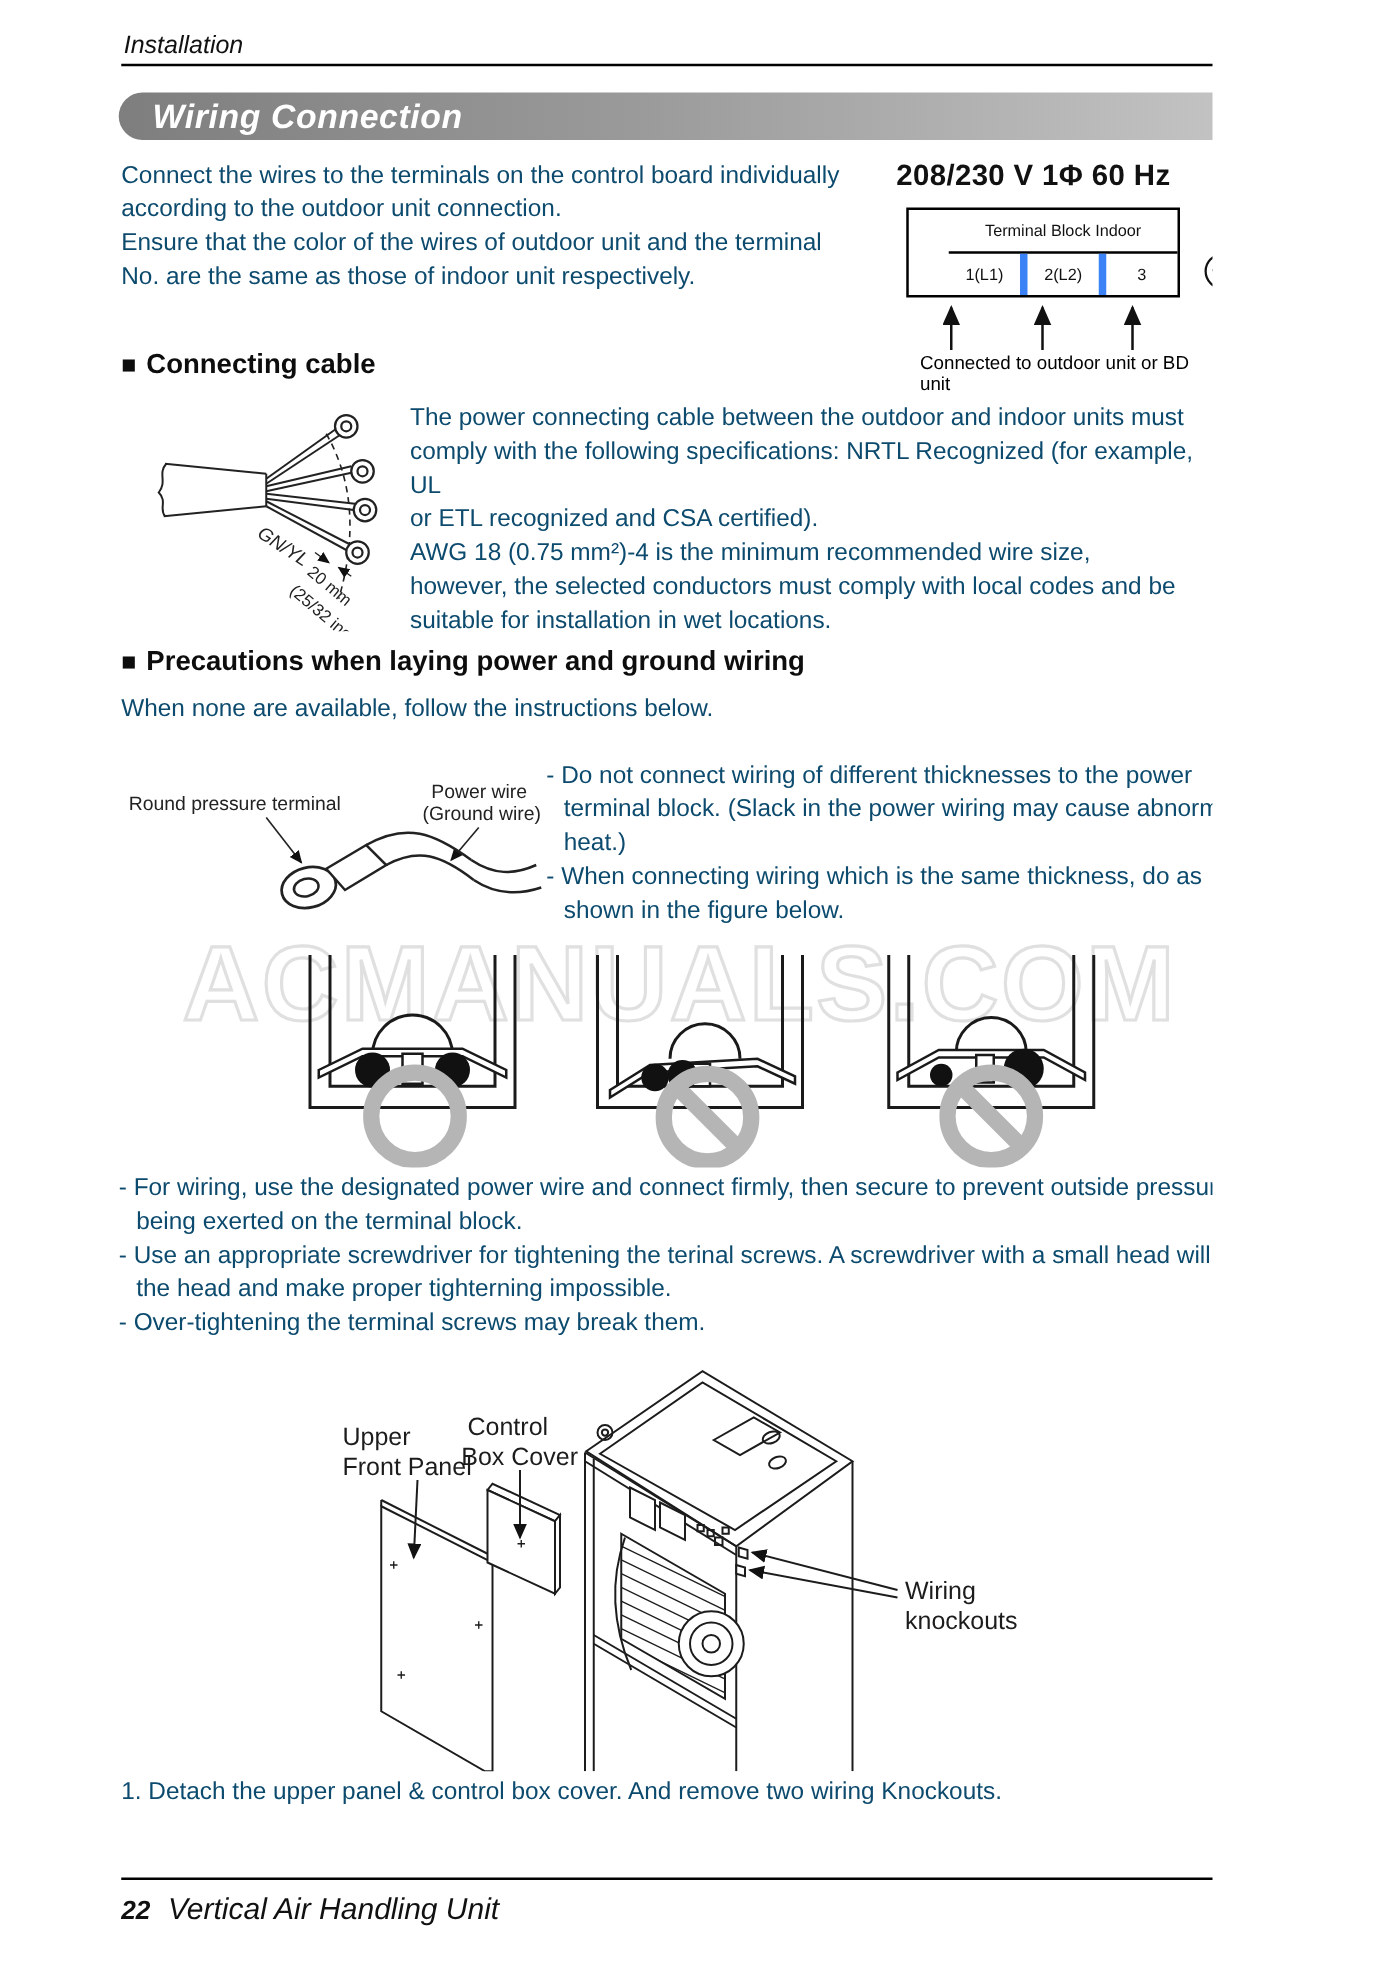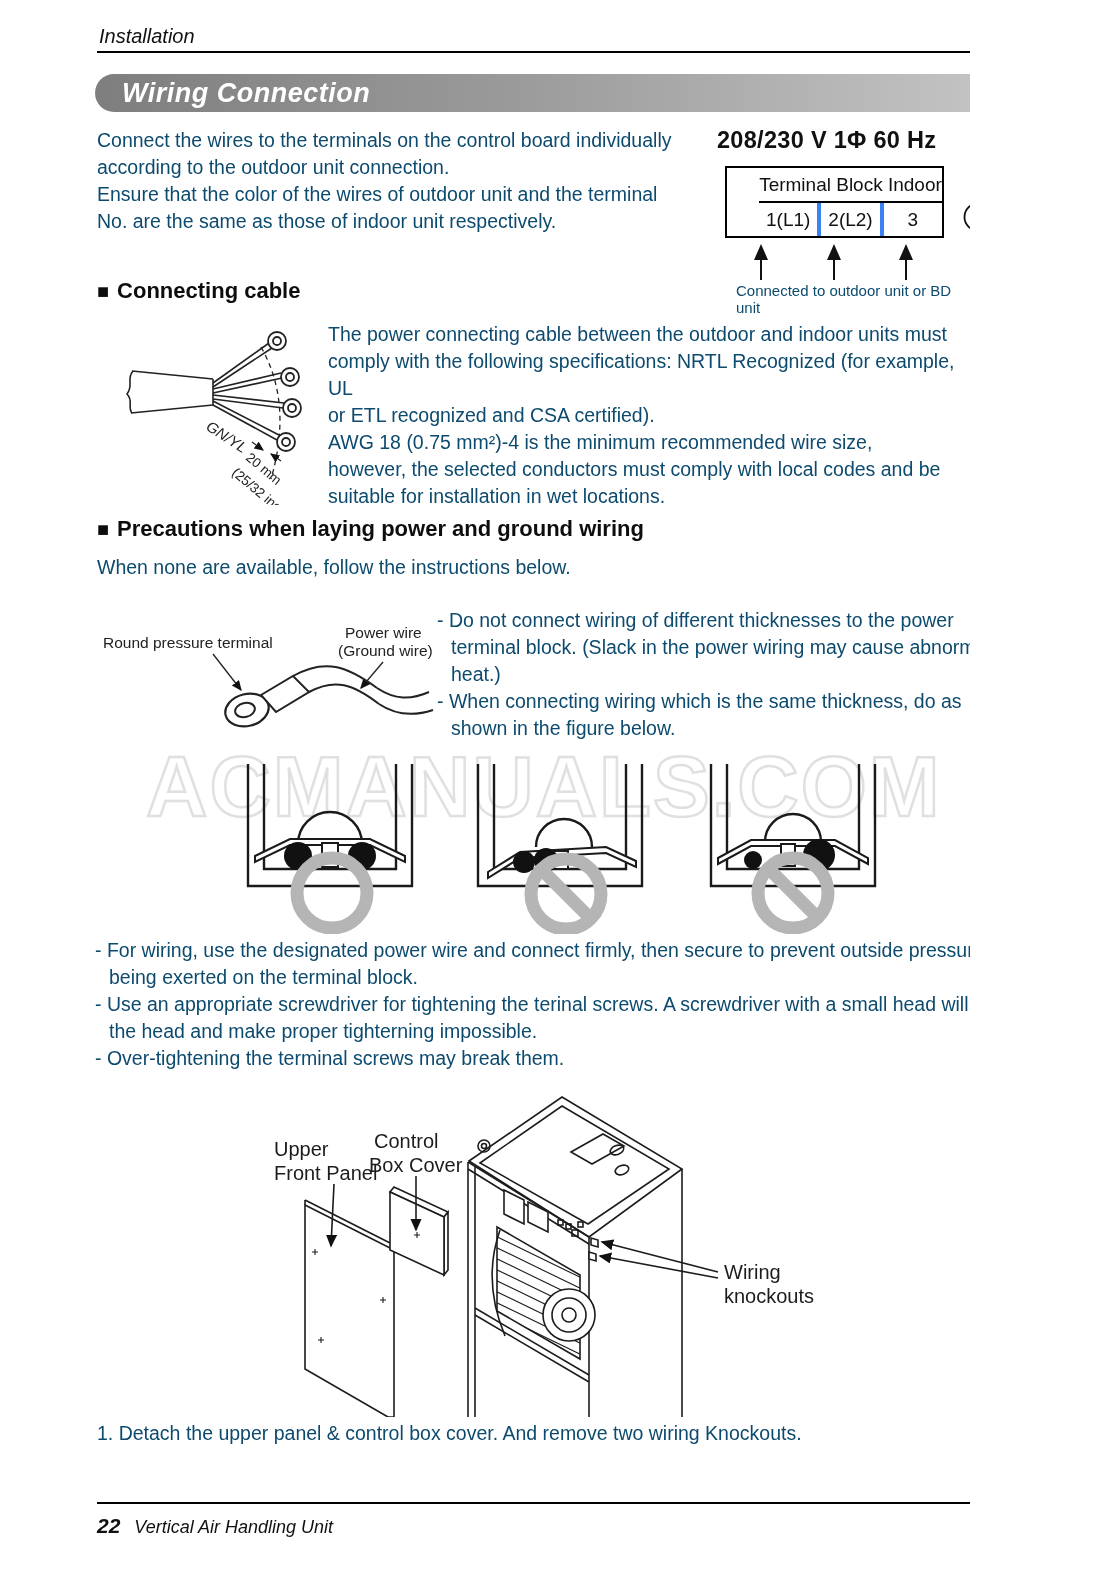--- a/index.html
+++ b/index.html
@@ -1,37 +1,37 @@
 <!DOCTYPE html>
 <html><head>
 <meta charset="utf-8">
 <style>
   html,body{margin:0;padding:0;background:#ffffff;}
   .page{position:relative;width:970px;height:1587px;background:#ffffff;overflow:hidden;
         font-family:"Liberation Sans",sans-serif;color:#111;}
   .abs{position:absolute;}
   .ital{font-style:italic;}
   .body-txt{font-size:19.5px;line-height:27px;color:#0c4a6e;}
-  .small-txt{font-size:15px;color:#0c4a6e;}
+  .small-txt{font-size:15px;color:#000000;}
   .rule{border-top:2px solid #000;height:0;}
   .banner{width:919px;height:38px;border-radius:19px;
           background:linear-gradient(90deg,#7e7e7e 0%,#9a9a9a 45%,#c6c6c6 100%);}
   .banner-title{font-size:27px;font-weight:bold;font-style:italic;color:#fff;
                 line-height:38px;padding-left:27px;letter-spacing:0.5px;}
   .sec-head{font-size:22px;font-weight:bold;color:#0d0d0d;}
   .sec-head .sq{font-size:20px;margin-right:8px;}
   .hang{padding-left:14px;text-indent:-14px;}
-  .tb{width:219px;border:2px solid #000;box-sizing:border-box;font-size:19px;color:#111;padding-left:32px;}
+  .tb{width:219px;border:2px solid #000;box-sizing:border-box;font-size:13px;color:#111;padding-left:32px;}
   .tb-head{height:33px;line-height:33px;text-align:center;border-bottom:2px solid #000;}
   .tb-row{display:flex;height:33px;}
-  .tb-cell{flex:1;line-height:33px;text-align:center;border-right:4px solid #3b82f6;}
+  .tb-cell{flex:1;line-height:33px;text-align:center;border-right:6px solid #3b82f6;}
   .tb-cell:last-child{border-right:none;}
   .voltage{font-size:23.5px;font-weight:bold;letter-spacing:0.3px;}
   .footer-num{font-size:21px;font-weight:bold;font-style:italic;}
-  .footer-title{font-size:18px;font-style:italic;margin-left:14px;}
+  .footer-title{font-size:24px;font-style:italic;margin-left:14px;}
   svg text{font-family:"Liberation Sans",sans-serif;}
 </style>
 </head>
 <body>
 
 <div class="page">
 
   <svg width="0" height="0" style="position:absolute">
     <defs>
       <marker id="ah" markerWidth="9" markerHeight="8" refX="7" refY="3.5" orient="auto">

